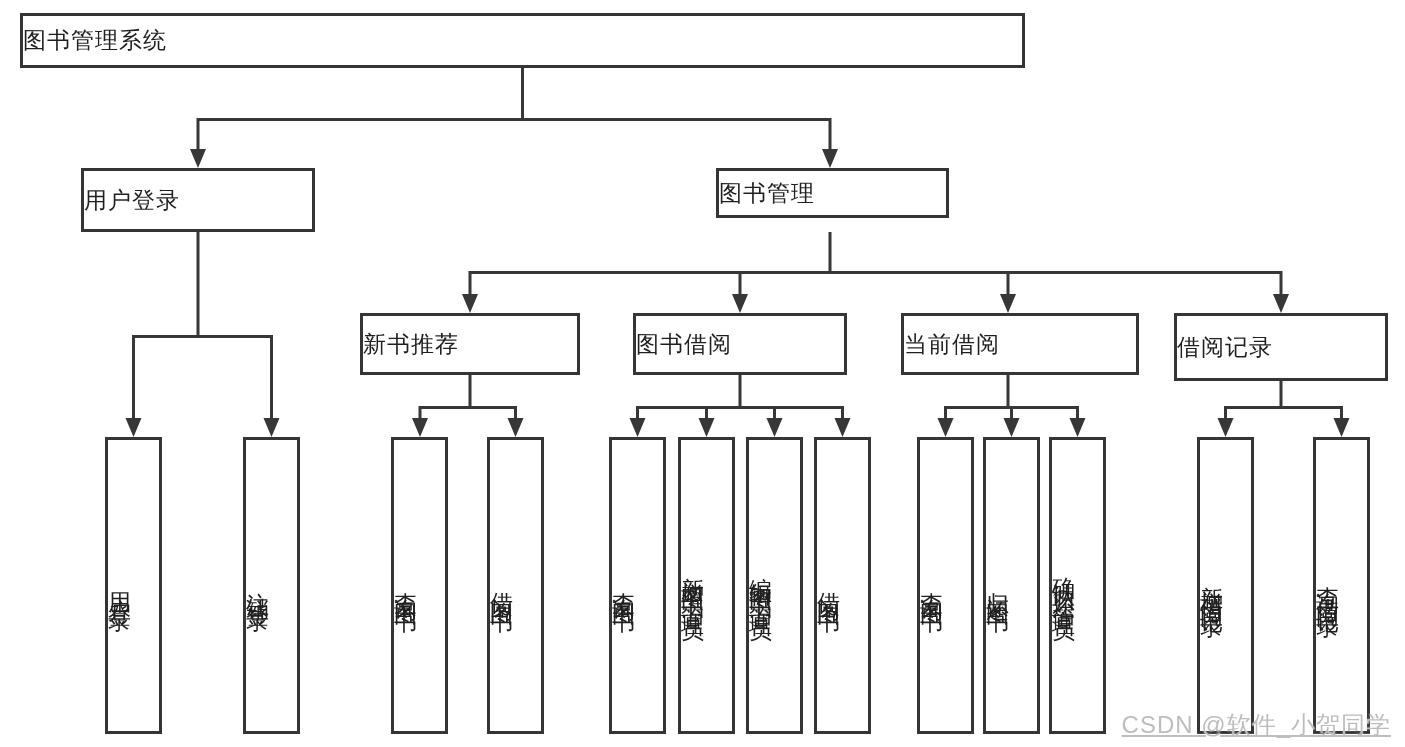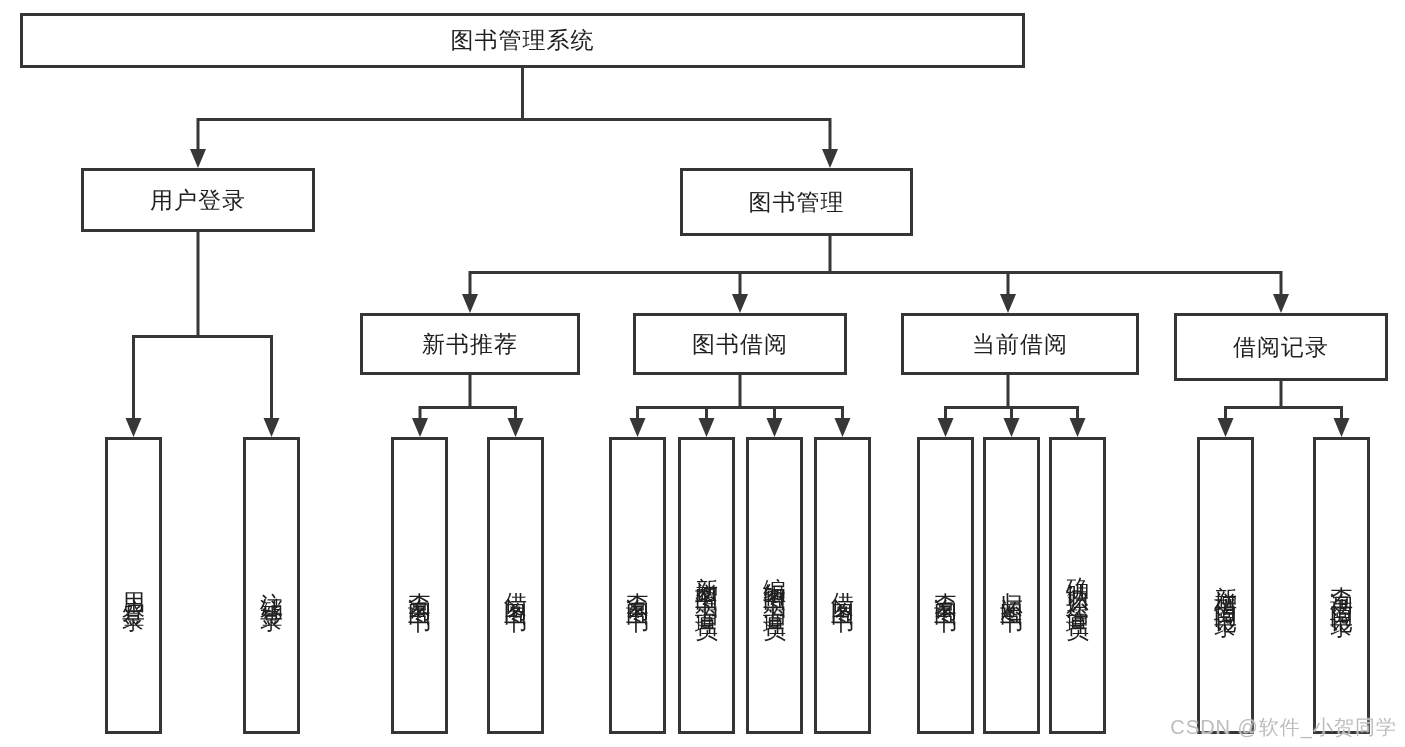--- a/index.html
+++ b/index.html
@@ -2,31 +2,32 @@
 <html><head>
 <meta charset="utf-8">
 <style>
   html,body{margin:0;padding:0;background:#ffffff;}
   body{font-family:"Liberation Sans","DejaVu Sans",sans-serif;}
   .canvas{position:relative;width:1405px;height:747px;background:#ffffff;overflow:hidden;}
   .connectors{position:absolute;left:0;top:0;width:1405px;height:747px;z-index:1;}
   .box{
     position:absolute;box-sizing:border-box;z-index:2;
     border:3px solid #353535;background:#ffffff;
-    display:flex;align-items:center;justify-content:center;
+    display:flex;align-items:center;
     color:#1f1f1f;font-size:23px;letter-spacing:1px;
   }
   .box .vtext{
     writing-mode:vertical-rl;text-orientation:mixed;
     letter-spacing:6px;line-height:1;white-space:nowrap;
   }
   .watermark{
-    position:absolute;right:8px;bottom:6px;z-index:3;
-    color:#bdbdbd;font-size:20px;letter-spacing:1px;
+    position:absolute;right:14px;bottom:6px;z-index:3;
+    color:#bdbdbd;font-size:24px;letter-spacing:1px;
     text-shadow:0 0 2px #ffffff;
+    text-decoration:underline;
   }
 </style>
 </head>
 <body>
 
 <div class="canvas">
 
   <svg class="connectors" viewBox="0 0 1405 747" xmlns="http://www.w3.org/2000/svg" aria-hidden="true">
     <path d="
       M522.5 68 V119.5 M198 119.5 H830 M198 118 V151 M830 118 V151
@@ -49,21 +50,21 @@
       M1217.5 418 L1233.5 418 L1225.5 437 Z  M1333.5 418 L1349.5 418 L1341.5 437 Z" fill="#373737"></path>
   </svg>
 
   <div class="box" style="left:20px;top:13px;width:1005px;height:55px">
     <span>图书管理系统</span>
   </div>
 
   <div class="box" style="left:81px;top:168px;width:234px;height:64px">
     <span>用户登录</span>
   </div>
-  <div class="box" style="left:680px;top:168px;width:233px;height:68px">
+  <div class="box" style="left:716px;top:168px;width:233px;height:50px">
     <span>图书管理</span>
   </div>
 
   <div class="box" style="left:360px;top:313px;width:220px;height:62px">
     <span>新书推荐</span>
   </div>
   <div class="box" style="left:633px;top:313px;width:214px;height:62px">
     <span>图书借阅</span>
   </div>
   <div class="box" style="left:901px;top:313px;width:238px;height:62px">

